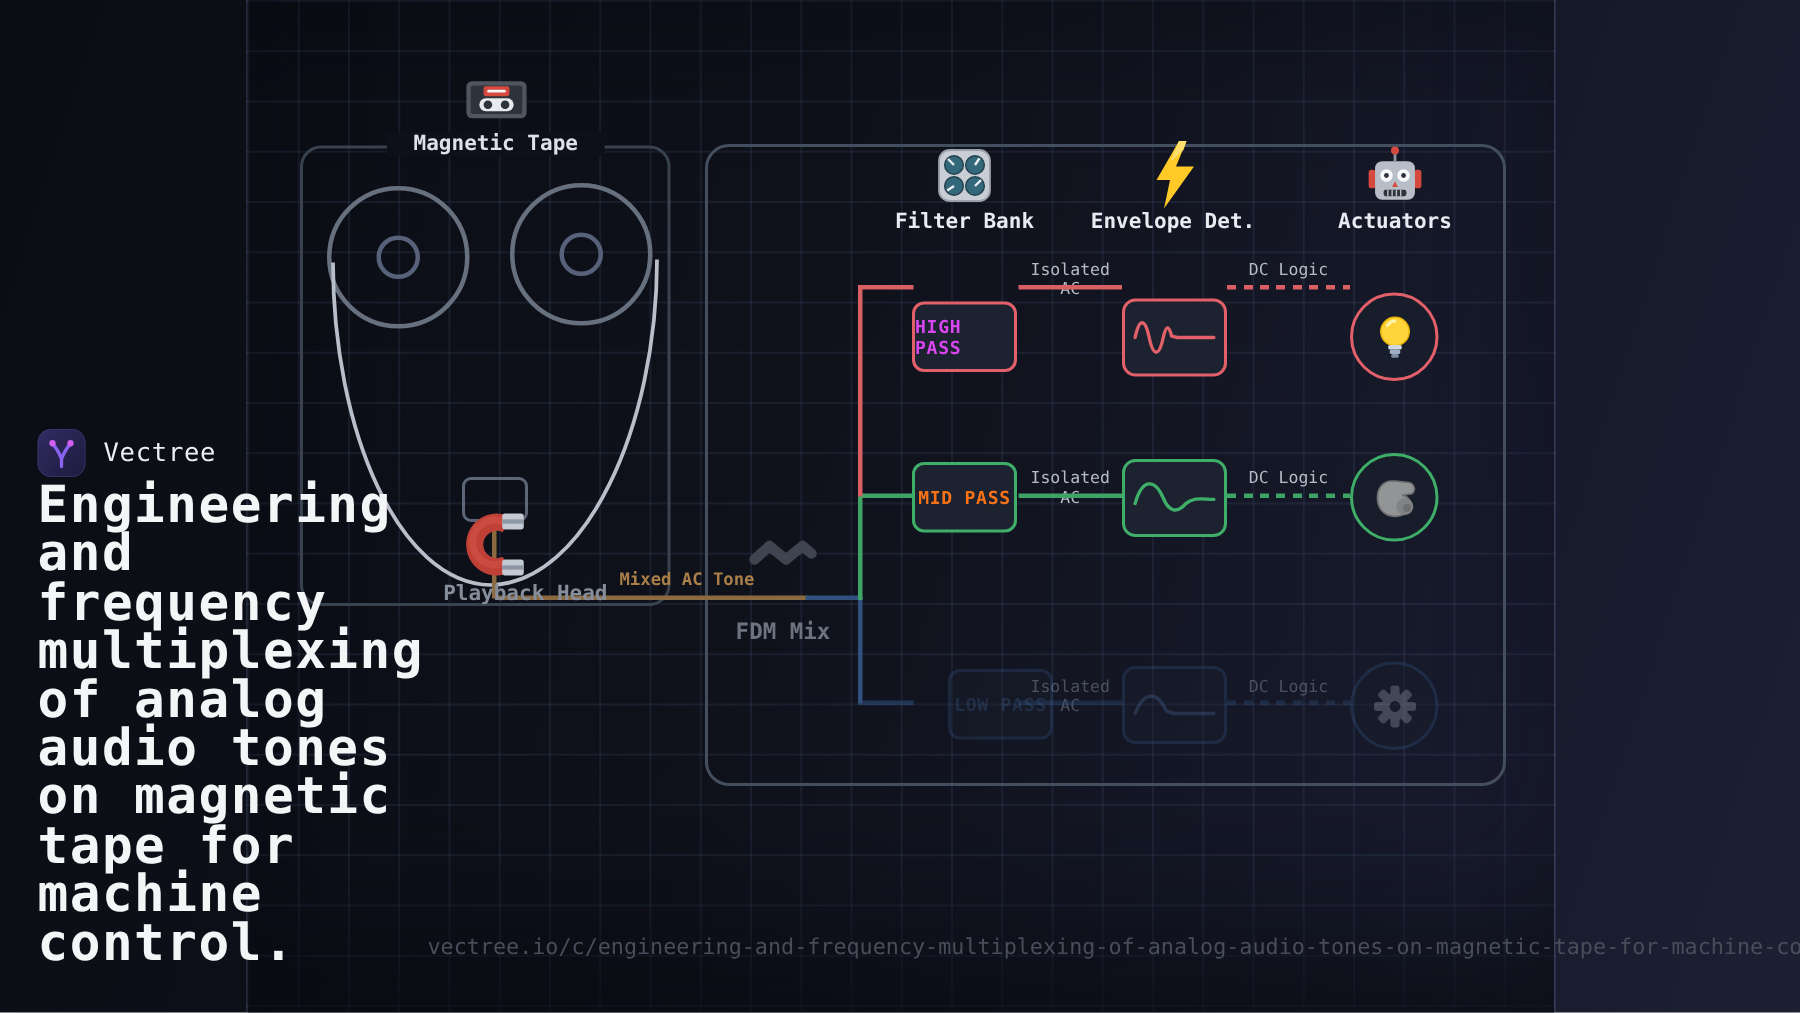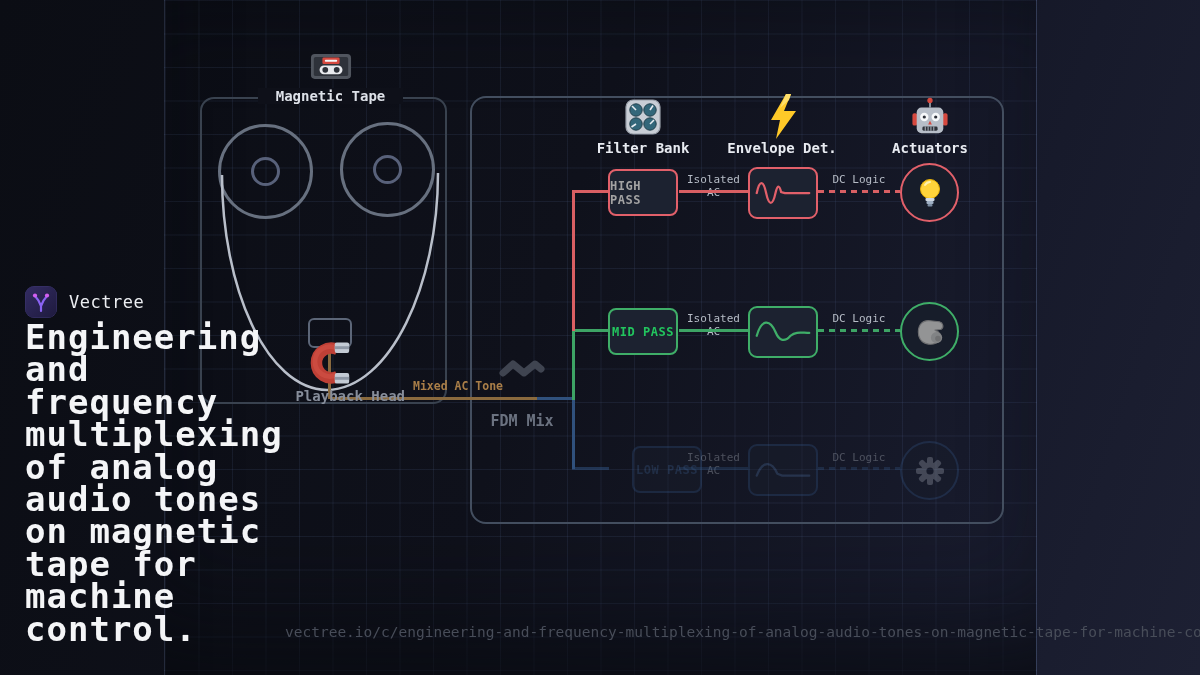--- a/index.html
+++ b/index.html
@@ -78,22 +78,22 @@
     border:2px solid;border-radius:9px;background:#1c2230;
     display:flex;align-items:center;justify-content:center;}
   .ch-line{position:absolute;left:679px;width:69px;height:2.5px;z-index:3;}
   .ch-dash{position:absolute;left:818px;width:82px;height:3px;z-index:3;}
   .ch-circle{position:absolute;left:900px;width:55px;height:55px;z-index:3;
     border:2.5px solid;border-radius:50%;background:#171d2a;
     display:flex;align-items:center;justify-content:center;}
   .mini-label{position:absolute;z-index:3;font-size:11px;color:#b6bcc6;text-align:center;}
   .iso{left:679px;width:69px;}
   .dcl{left:818px;width:82px;}
-  .c-red{border-color:#e2606a;color:#a3a3a3;}
-  .c-green{border-color:#3fae68;color:#22c55e;}
+  .c-red{border-color:#e2606a;color:#d946ef;margin-top:32px;}
+  .c-green{border-color:#3fae68;color:#f97316;}
   .c-blue{border-color:#31517e;color:#3d5f8d;}
   .dash-red{background:repeating-linear-gradient(90deg,#d95f63 0 6px,transparent 6px 11px);}
   .dash-green{background:repeating-linear-gradient(90deg,#3da465 0 6px,transparent 6px 11px);}
   .dash-blue{background:repeating-linear-gradient(90deg,#30517d 0 6px,transparent 6px 11px);}
   .dim{opacity:.34;}
   .half-dim{opacity:.55;}
   .gray-emoji{filter:grayscale(.85) brightness(.95);}
 </style>
 </head>
 <body>

